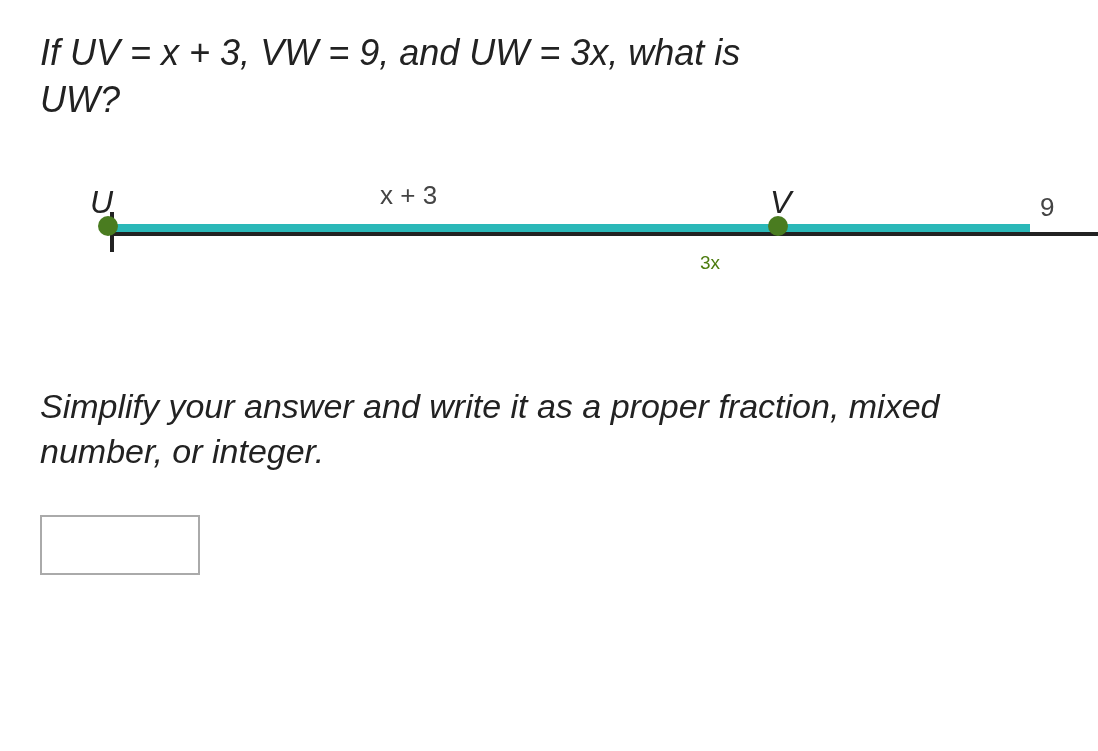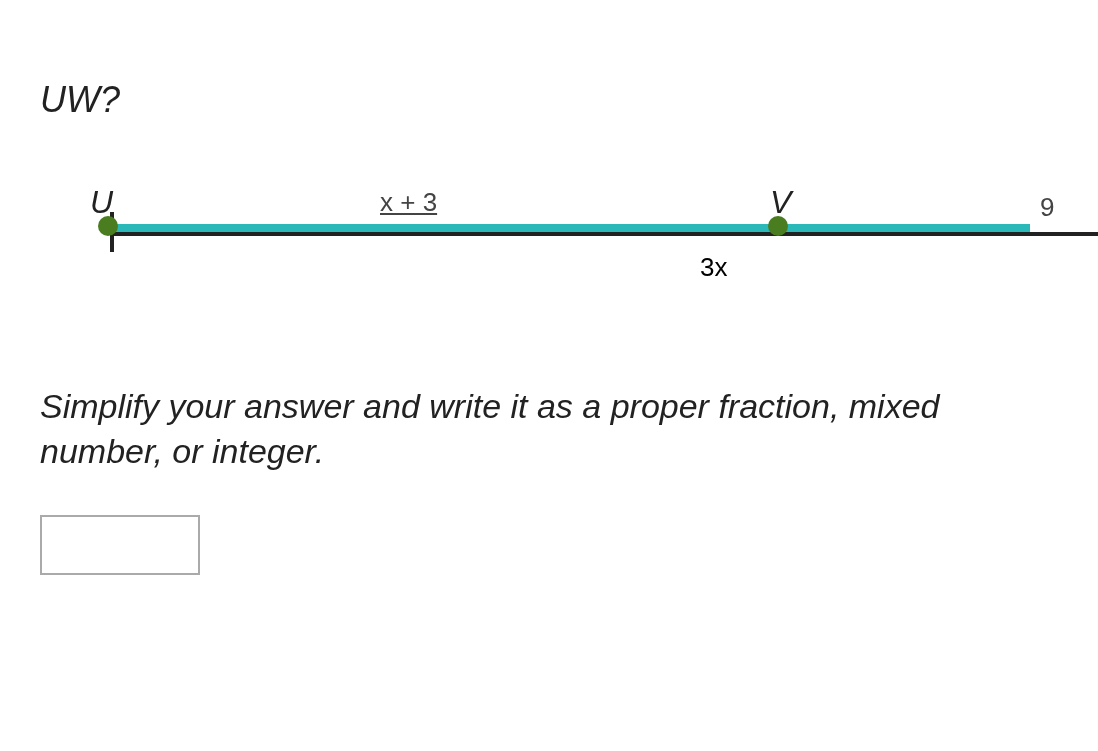--- a/index.html
+++ b/index.html
@@ -115,45 +115,44 @@
       left: 690px;
       font-size: 32px;
       font-style: italic;
       color: #222222;
       font-family: Arial, sans-serif;
     }
 
     
     .label-xplus3 {
       position: absolute;
-      top: 23px;
+      top: 16px;
       left: 300px;
       font-size: 26px;
       color: #444444;
       font-family: Arial, sans-serif;
-      text-decoration: underline;
     }
 
     
     .label-9 {
       position: absolute;
       top: 28px;
       left: 960px;
       font-size: 26px;
       color: #444444;
       font-family: Arial, sans-serif;
     }
 
     
     .label-3x {
       position: absolute;
       top: 88px;
       left: 620px;
-      font-size: 26px;
-      color: #000000;
+      font-size: 19px;
+      color: #4d7c0f;
       font-family: Arial, sans-serif;
     }
 
     .instruction-text {
       font-size: 34px;
       font-style: italic;
       color: #222222;
       line-height: 1.35;
       margin-bottom: 40px;
       margin-top: 12px;
@@ -165,20 +164,23 @@
       border: 2px solid #aaaaaa;
       background: #ffffff;
     }
   </style>
 </head>
 <body>
 
 <div class="page-container">
 
   <div class="question-text">
+    <span>
+      If <em>UV</em> = x + 3, <em>VW</em> = 9, and <em>UW</em> = 3x, what is
+    </span>
     <br>
     <span>
       <em>UW</em>?
     </span>
   </div>
 
   <div class="diagram-container">
 
     <div class="label-u">U</div>
 

